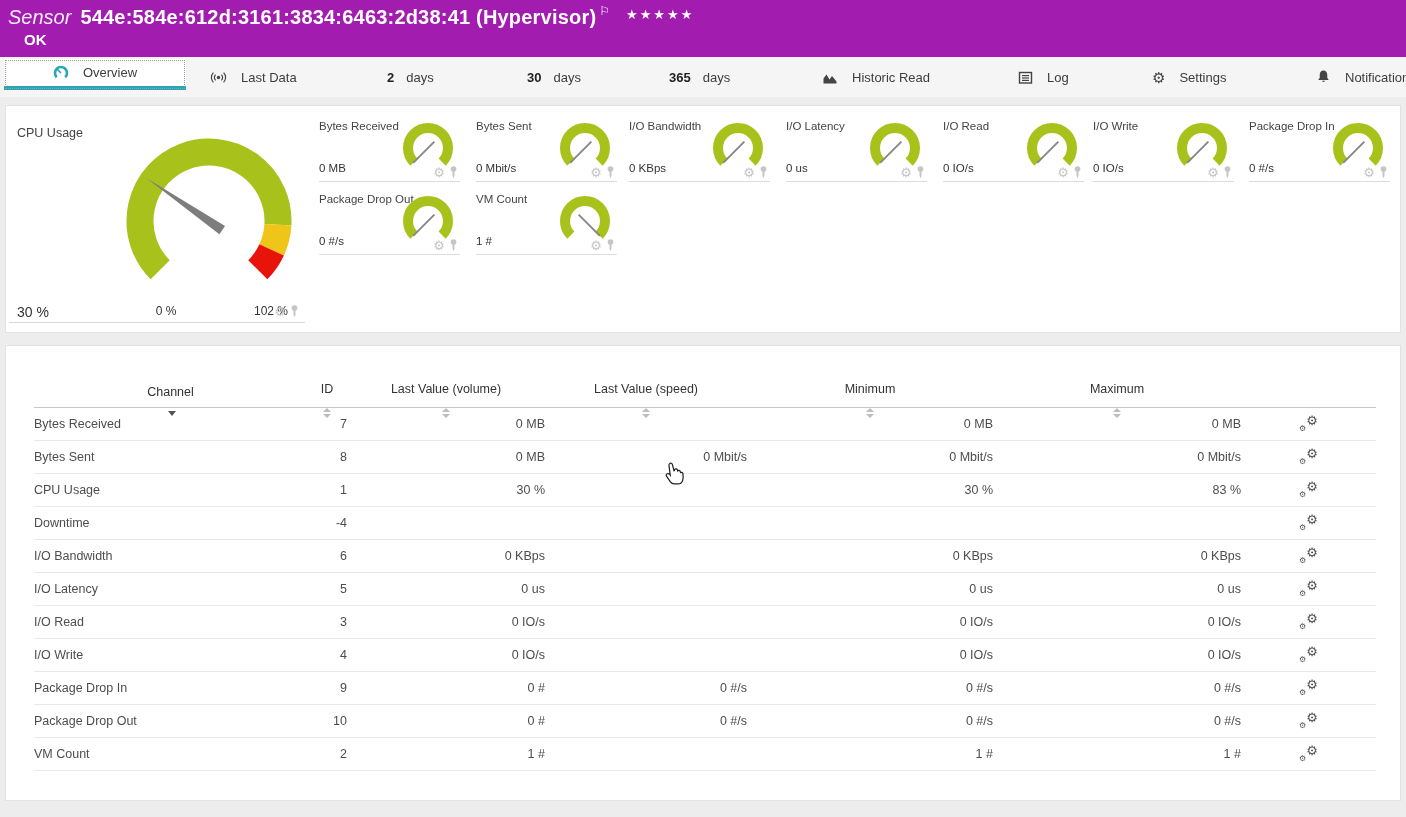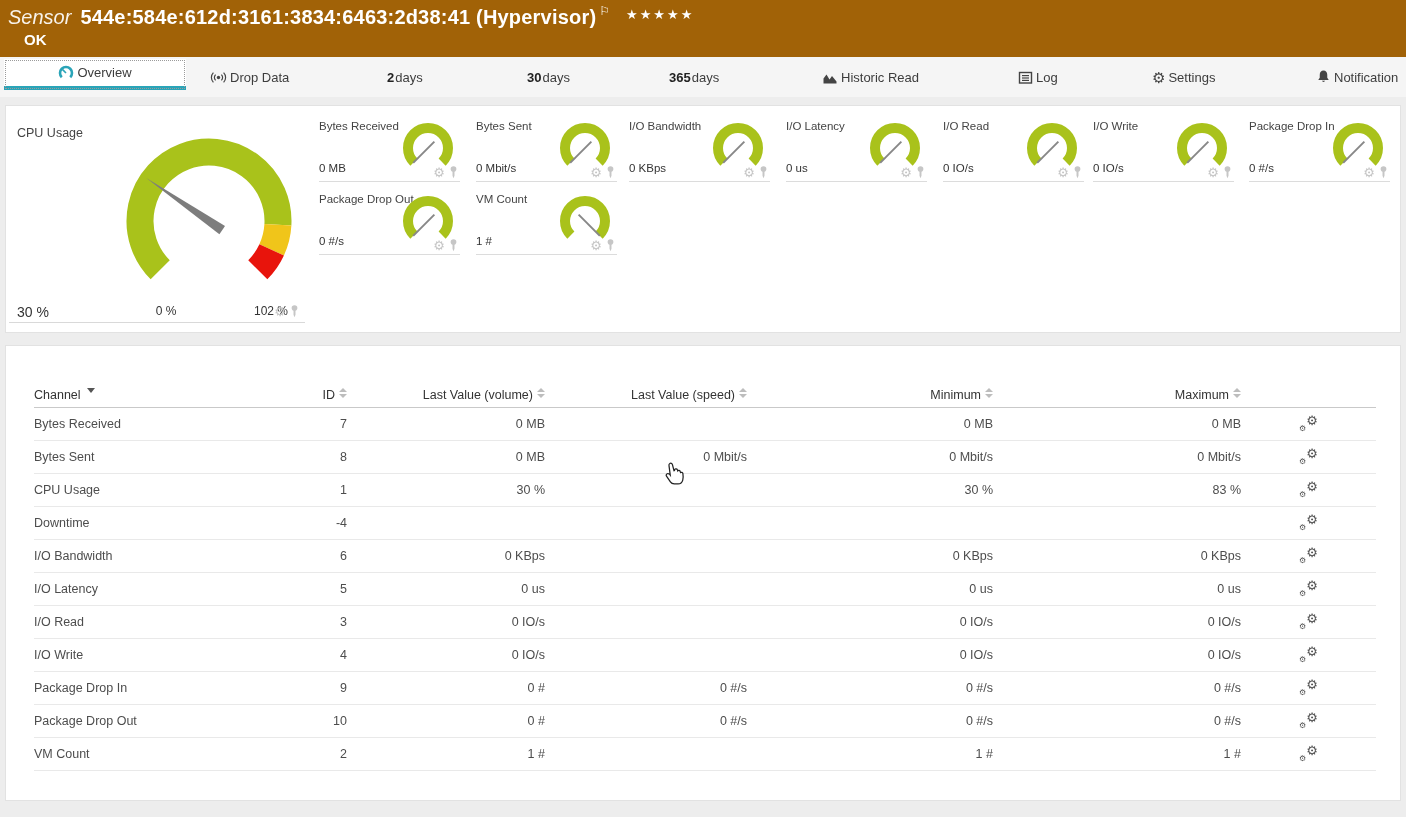--- a/index.html
+++ b/index.html
@@ -4,31 +4,31 @@
 <style>
   * { box-sizing: border-box; }
   html,body { margin:0; padding:0; }
   body {
     width:1406px; height:817px; position:relative; overflow:hidden;
     background:#ededed; font-family:"Liberation Sans", sans-serif;
     -webkit-font-smoothing:antialiased;
   }
 
   
-  .hdr { height:57px; background:#a16207; position:relative; color:#fff; }
+  .hdr { height:57px; background:#a21caf; position:relative; color:#fff; }
   .hdr-line { position:absolute; left:8px; top:4px; font-size:20px; white-space:nowrap; }
   .hdr-kind { font-style:italic; color:rgba(255,255,255,.92); margin-right:9px; }
   .hdr-name { font-weight:bold; letter-spacing:.2px; }
   .hdr-flag { font-size:12px; vertical-align:9px; margin-left:3px; }
   .hdr-stars { font-size:13px; letter-spacing:2px; margin-left:16px; vertical-align:5px; }
   .hdr-status { position:absolute; left:24px; top:31px; font-size:15px; font-weight:bold; }
 
   
   .tabbar { position:relative; height:40px; background:#f5f5f5; }
-  .tab { position:absolute; top:0; height:40px; display:flex; align-items:center; gap:3px;
+  .tab { position:absolute; top:0; height:40px; display:flex; align-items:center; gap:14px;
          font-size:13px; color:#3d3d3d; cursor:pointer; white-space:nowrap; }
   .tab .num { font-weight:bold; color:#222; margin-right:-2px; }
   .tab svg, .tab .gear-glyph { flex:0 0 auto; }
   .tab.active { top:2px; height:31px; background:#fff; justify-content:center;
                 outline:1px dotted #9b9b9b; outline-offset:-2px;
                 border-bottom:4px solid #2aa4b8; }
   .gear-glyph { font-size:15px; color:#444; line-height:1; }
 
   .t-overview{ left:4px; width:182px; }
   .t-livedata{ left:210px; }
@@ -63,21 +63,21 @@
   .mini-title { position:absolute; left:0; top:4px; font-size:11.5px; color:#444; }
   .mini-value { position:absolute; left:0; bottom:7px; font-size:11.5px; color:#333; }
   .mini .gauge { position:absolute; right:6px; top:6px; }
   .mini .cell-icons { right:2px; bottom:2px; }
 
   
   .tbl { position:absolute; left:28px; top:36px; width:1342px; }
   .thead, .trow { display:grid; grid-template-columns:273px 40px 198px 202px 246px 248px 1fr;
                   align-items:center; }
   .thead { height:26px; border-bottom:1px solid #c9c9c9; font-size:12.5px; color:#333; }
-  .th { display:flex; justify-content:flex-end; align-items:flex-start; gap:4px; cursor:pointer; }
+  .th { display:flex; justify-content:flex-end; align-items:center; gap:12px; cursor:pointer;flex-direction:column; }
   .th.first { justify-content:flex-start; }
   .trow { height:33px; border-bottom:1px solid #e9e9e9; font-size:12.5px; color:#4d4d4d; cursor:pointer; }
   .td { text-align:right; }
   .td.first { text-align:left; }
   .td.gearcol { display:flex; justify-content:center; }
   .sort { display:inline-flex; flex-direction:column; gap:2px; }
   .sort i { display:block; width:0; height:0; border-left:4px solid transparent; border-right:4px solid transparent; }
   .sort .up { border-bottom:4px solid #bdbdbd; }
   .sort .down { border-top:4px solid #bdbdbd; }
   .sortedmark { width:0; height:0; border-left:4px solid transparent; border-right:4px solid transparent;
@@ -105,21 +105,21 @@
       <line x1="8" y1="8" x2="4.4" y2="4.4" stroke="#2aa4b8" stroke-width="1.6"></line>
     </svg>
     <span>Overview</span>
   </div>
   <div class="tab t-livedata">
     <svg width="17" height="15" viewBox="0 0 17 15">
       <circle cx="8.5" cy="7.5" r="1.7" fill="#444"></circle>
       <path d="M5.6 4.6 a4.1 4.1 0 0 0 0 5.8 M3.4 2.6 a7 7 0 0 0 0 9.8" fill="none" stroke="#444" stroke-width="1.2"></path>
       <path d="M11.4 4.6 a4.1 4.1 0 0 1 0 5.8 M13.6 2.6 a7 7 0 0 1 0 9.8" fill="none" stroke="#444" stroke-width="1.2"></path>
     </svg>
-    <span>Drop Data</span>
+    <span>Last Data</span>
   </div>
   <div class="tab t-2days">
     <span class="num">2</span>
     <span>days</span>
   </div>
   <div class="tab t-30days">
     <span class="num">30</span>
     <span>days</span>
   </div>
   <div class="tab t-365days">

